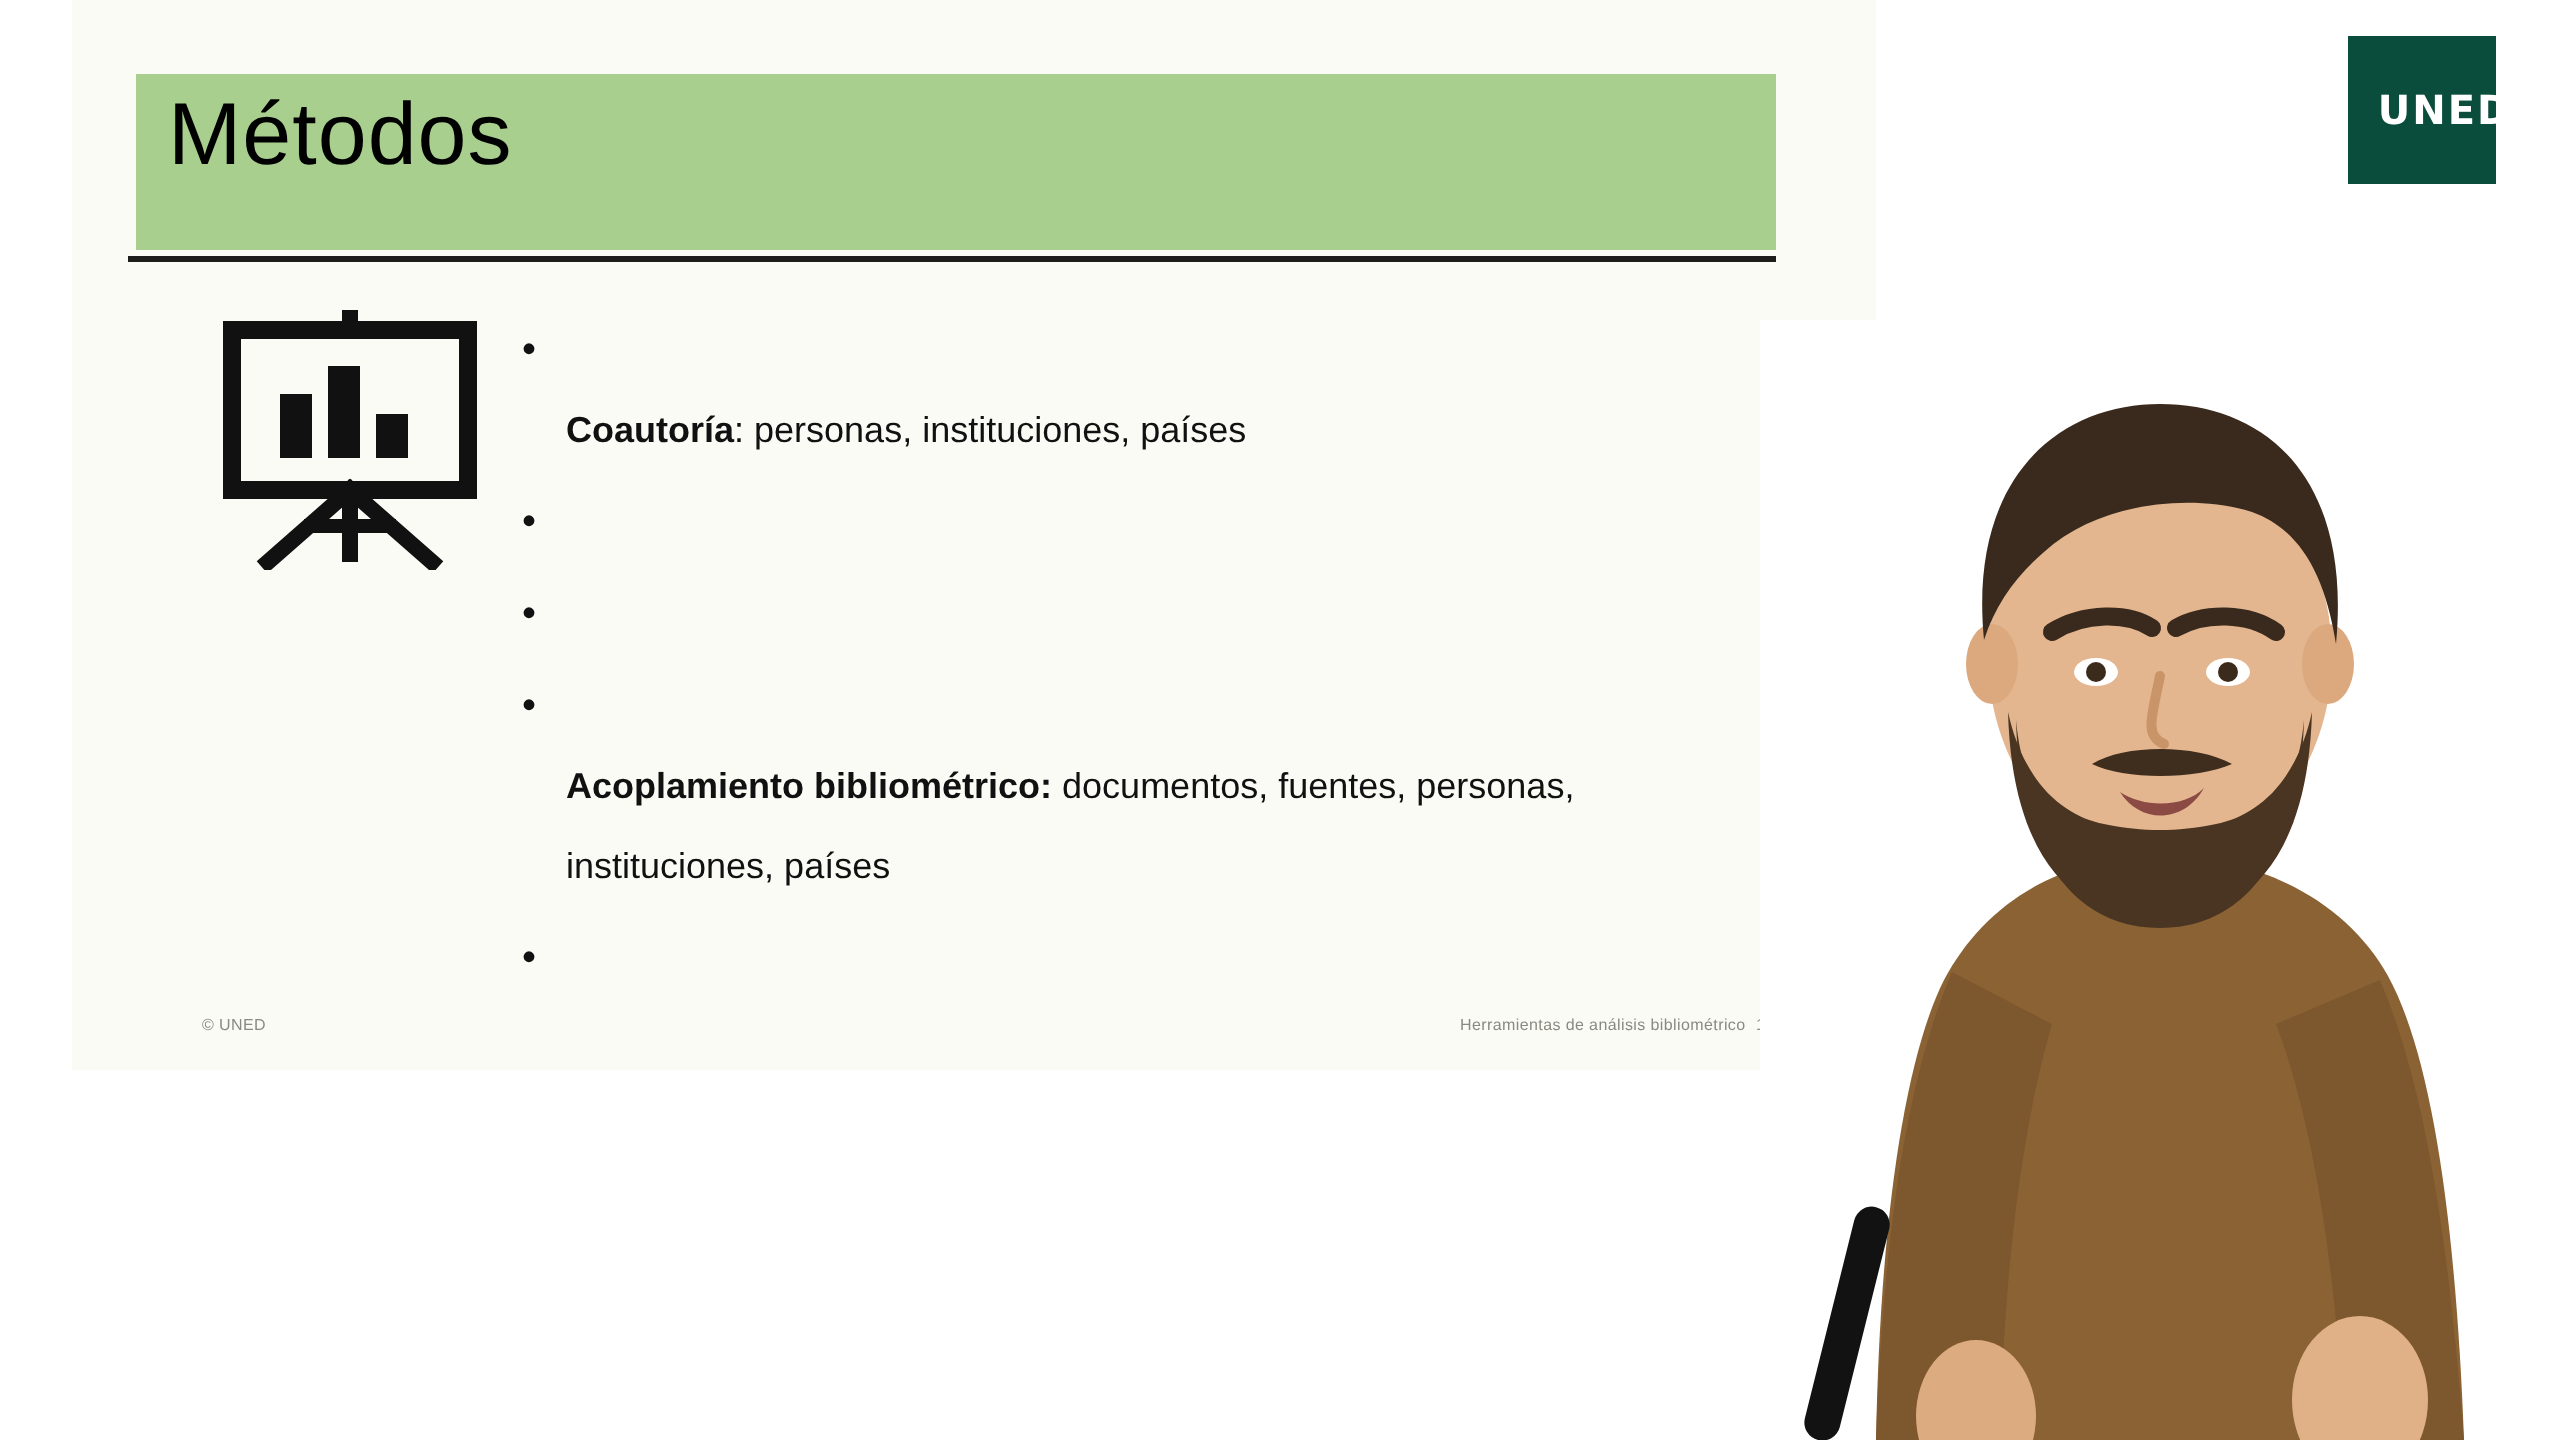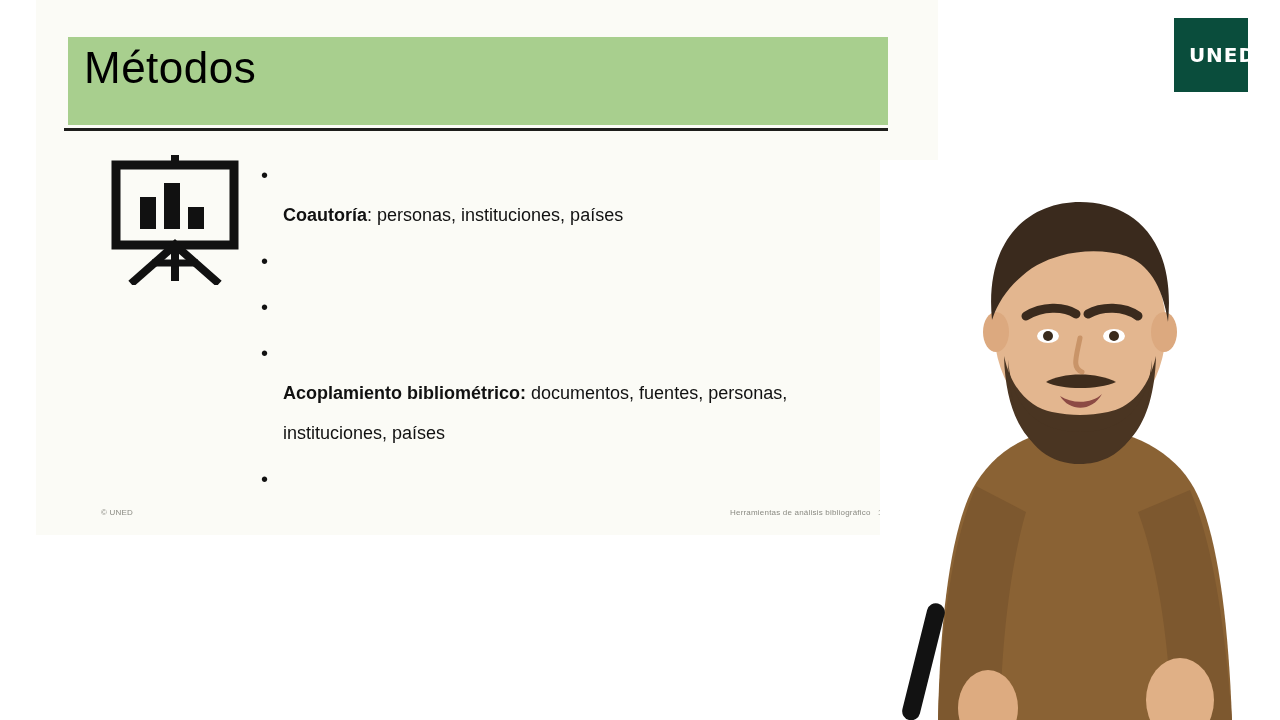--- a/index.html
+++ b/index.html
@@ -216,21 +216,21 @@
       <span class="bullet-text"><span class="lead">Acoplamiento bibliométrico:</span><span> documentos, fuentes, personas, instituciones, países</span></span>
     </div>
 
     <div class="bullet-row">
       <span class="bullet-dot">•</span>
     </div>
 
   </div>
 
   <div id="footer-left">© UNED</div>
-  <div id="footer-center">Herramientas de análisis bibliográfico</div>
+  <div id="footer-center">Herramientas de análisis bibliométrico</div>
   <div id="footer-page">18</div>
 
 </div>
 
 <div id="uned-logo">
   <span id="uned-logo-text">UNED</span>
 </div>
 
 <div id="presenter">
   <svg id="presenter-figure" viewBox="0 0 400 560" width="400" height="560" aria-hidden="true">

